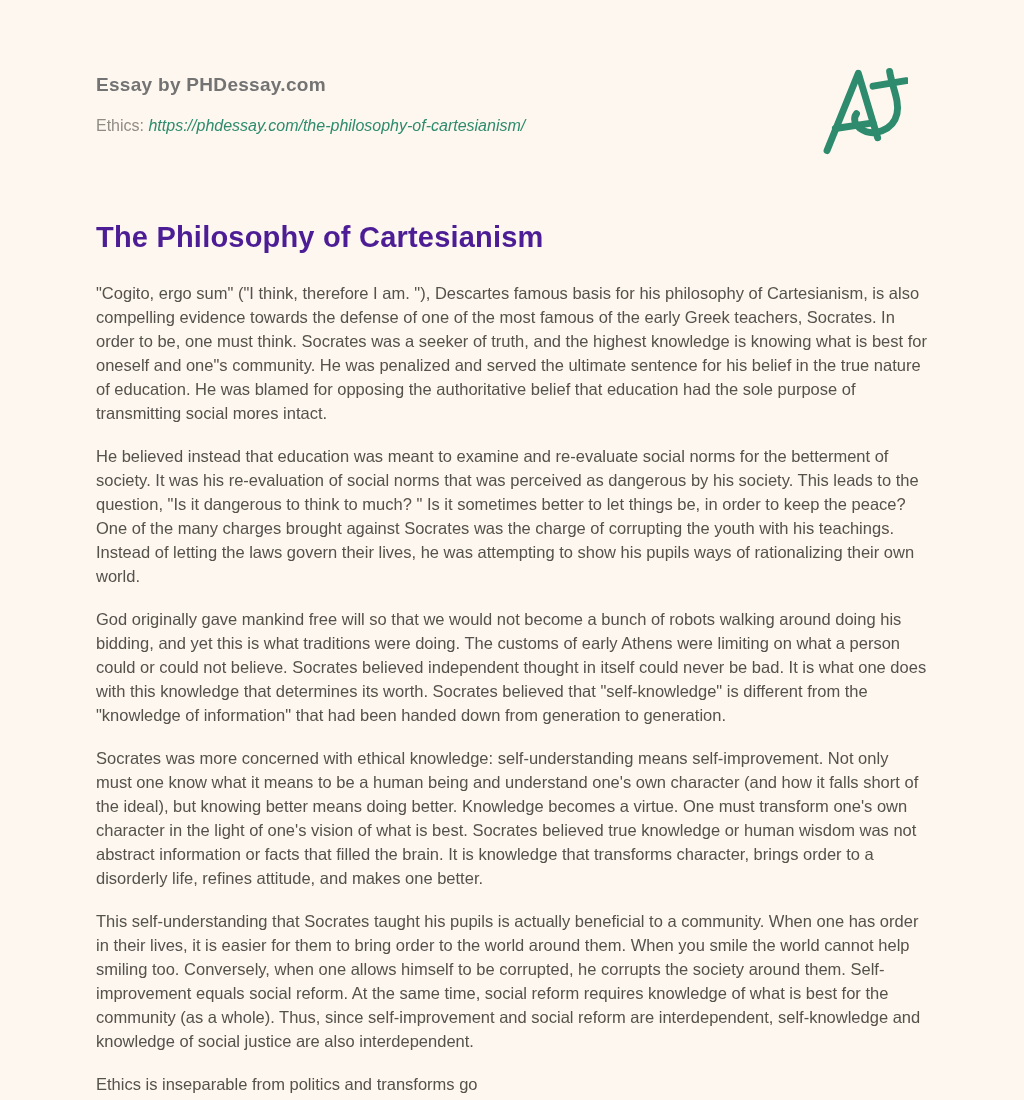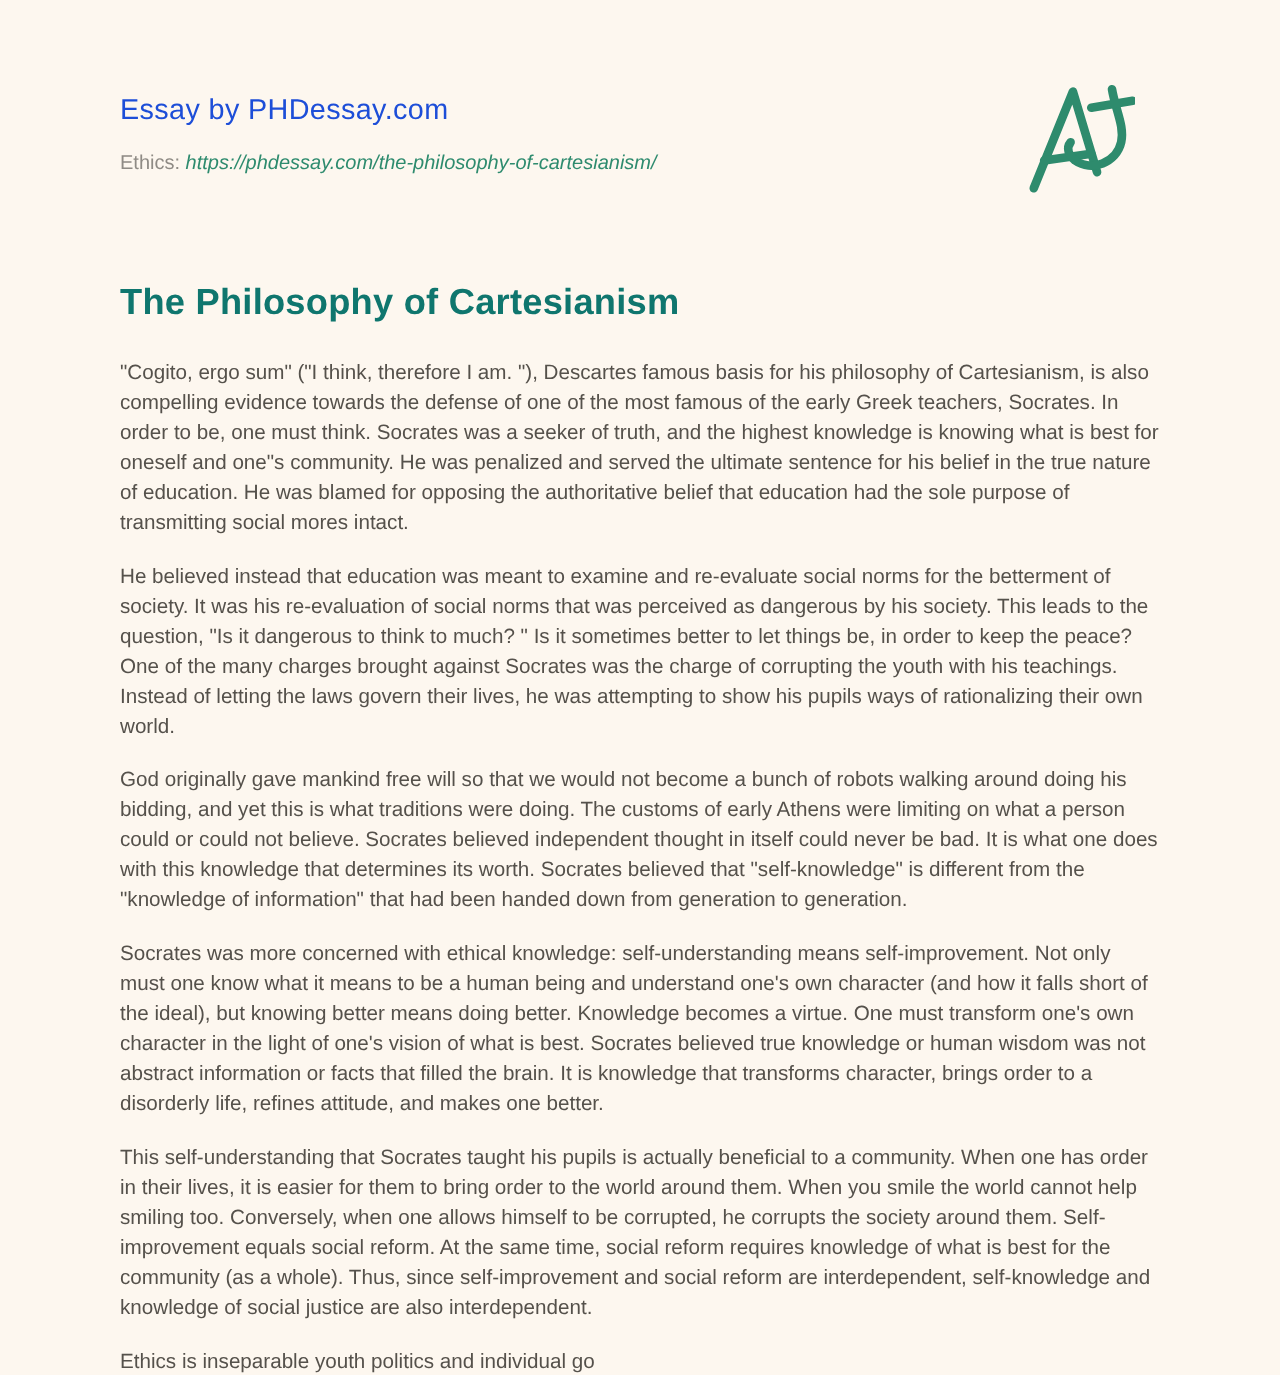--- a/index.html
+++ b/index.html
@@ -14,23 +14,23 @@
     font-family: "Liberation Sans", sans-serif;
   }
   .page {
     position: relative;
     box-sizing: border-box;
     width: 1024px;
     height: 1100px;
     padding: 74px 96px 0 96px;
   }
   .site-header {
-    font-size: 23px;
-    font-weight: 400;
-    color: #1d4ed8;
+    font-size: 19px;
+    font-weight: 700;
+    color: #737373;
     letter-spacing: 0.3px;
     margin: 0 0 21px 0;
   }
   .source-line {
     font-size: 16px;
     color: #8F8B85;
     margin: 0 0 86px 0;
   }
   .source-link {
     color: #2E8B6E;
@@ -41,21 +41,21 @@
   .logo {
     position: absolute;
     top: 60px;
     right: 116px;
     width: 92px;
     height: 102px;
   }
   .article-title {
     font-size: 29px;
     font-weight: 700;
-    color: #0f766e;
+    color: #4c1d95;
     letter-spacing: 0.2px;
     margin: 0 0 27px 0;
   }
   .article-body p {
     font-size: 16.5px;
     line-height: 24px;
     color: #55514B;
     margin: 0 0 19px 0;
   }
 </style>
@@ -85,16 +85,16 @@
   </div>
 
   <h1 class="article-title">The Philosophy of Cartesianism</h1>
 
   <div class="article-body">
       <p>"Cogito, ergo sum" ("I think, therefore I am. "), Descartes famous basis for his philosophy of Cartesianism, is also compelling evidence towards the defense of one of the most famous of the early Greek teachers, Socrates. In order to be, one must think. Socrates was a seeker of truth, and the highest knowledge is knowing what is best for oneself and one"s community. He was penalized and served the ultimate sentence for his belief in the true nature of education. He was blamed for opposing the authoritative belief that education had the sole purpose of transmitting social mores intact.</p>
       <p>He believed instead that education was meant to examine and re-evaluate social norms for the betterment of society. It was his re-evaluation of social norms that was perceived as dangerous by his society. This leads to the question, "Is it dangerous to think to much? " Is it sometimes better to let things be, in order to keep the peace? One of the many charges brought against Socrates was the charge of corrupting the youth with his teachings. Instead of letting the laws govern their lives, he was attempting to show his pupils ways of rationalizing their own world.</p>
       <p>God originally gave mankind free will so that we would not become a bunch of robots walking around doing his bidding, and yet this is what traditions were doing. The customs of early Athens were limiting on what a person could or could not believe. Socrates believed independent thought in itself could never be bad. It is what one does with this knowledge that determines its worth. Socrates believed that "self-knowledge" is different from the "knowledge of information" that had been handed down from generation to generation.</p>
       <p>Socrates was more concerned with ethical knowledge: self-understanding means self-improvement. Not only must one know what it means to be a human being and understand one's own character (and how it falls short of the ideal), but knowing better means doing better. Knowledge becomes a virtue. One must transform one's own character in the light of one's vision of what is best. Socrates believed true knowledge or human wisdom was not abstract information or facts that filled the brain. It is knowledge that transforms character, brings order to a disorderly life, refines attitude, and makes one better.</p>
       <p>This self-understanding that Socrates taught his pupils is actually beneficial to a community. When one has order in their lives, it is easier for them to bring order to the world around them. When you smile the world cannot help smiling too. Conversely, when one allows himself to be corrupted, he corrupts the society around them. Self-improvement equals social reform. At the same time, social reform requires knowledge of what is best for the community (as a whole). Thus, since self-improvement and social reform are interdependent, self-knowledge and knowledge of social justice are also interdependent.</p>
-      <p>Ethics is inseparable youth politics and individual go</p>
+      <p>Ethics is inseparable from politics and transforms go</p>
     </div>
 
 </div>
 
 </body></html>

